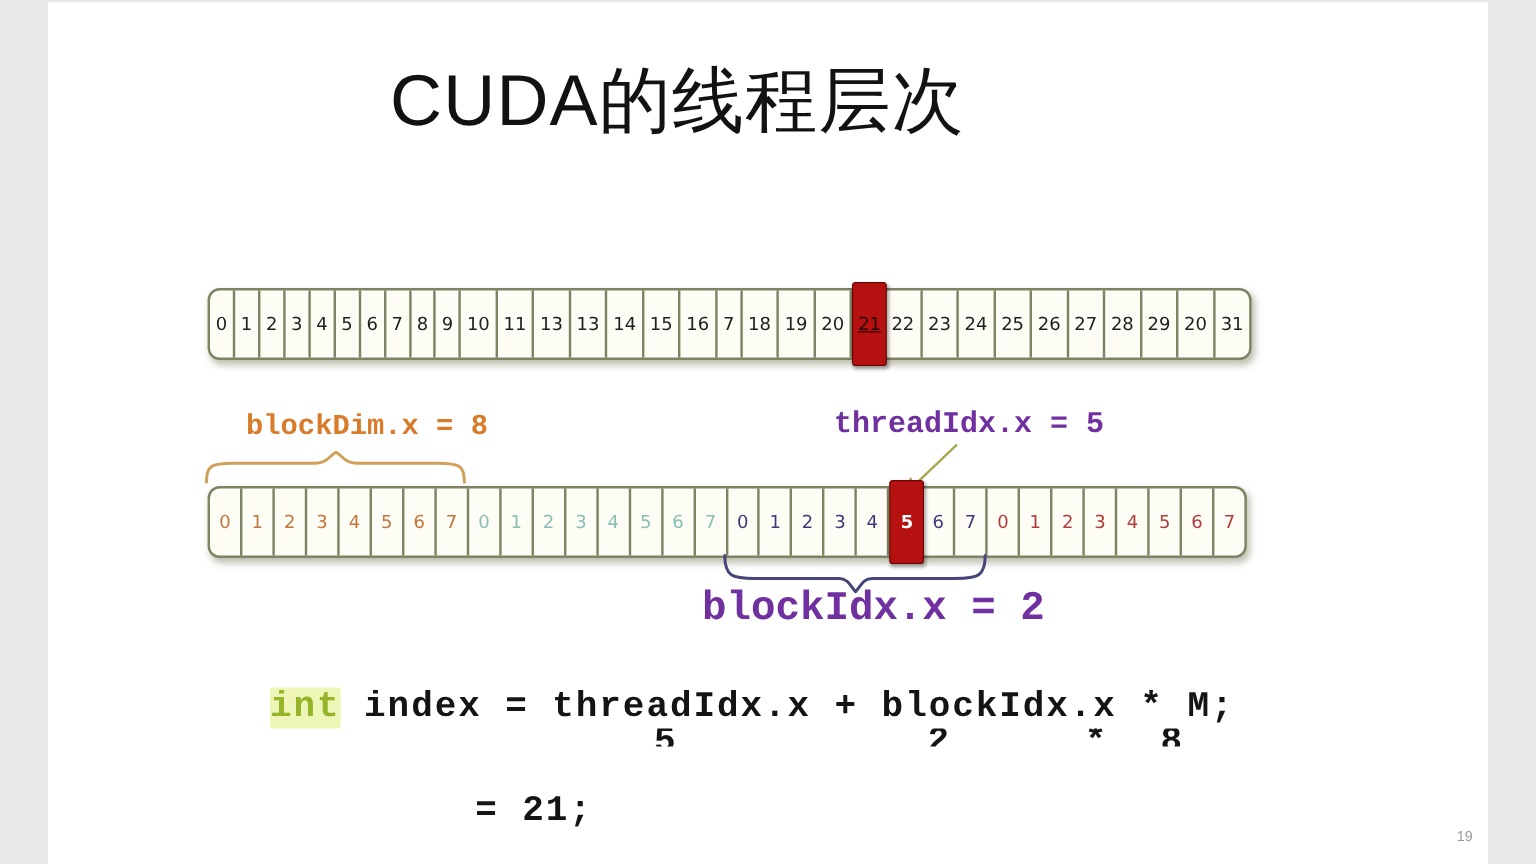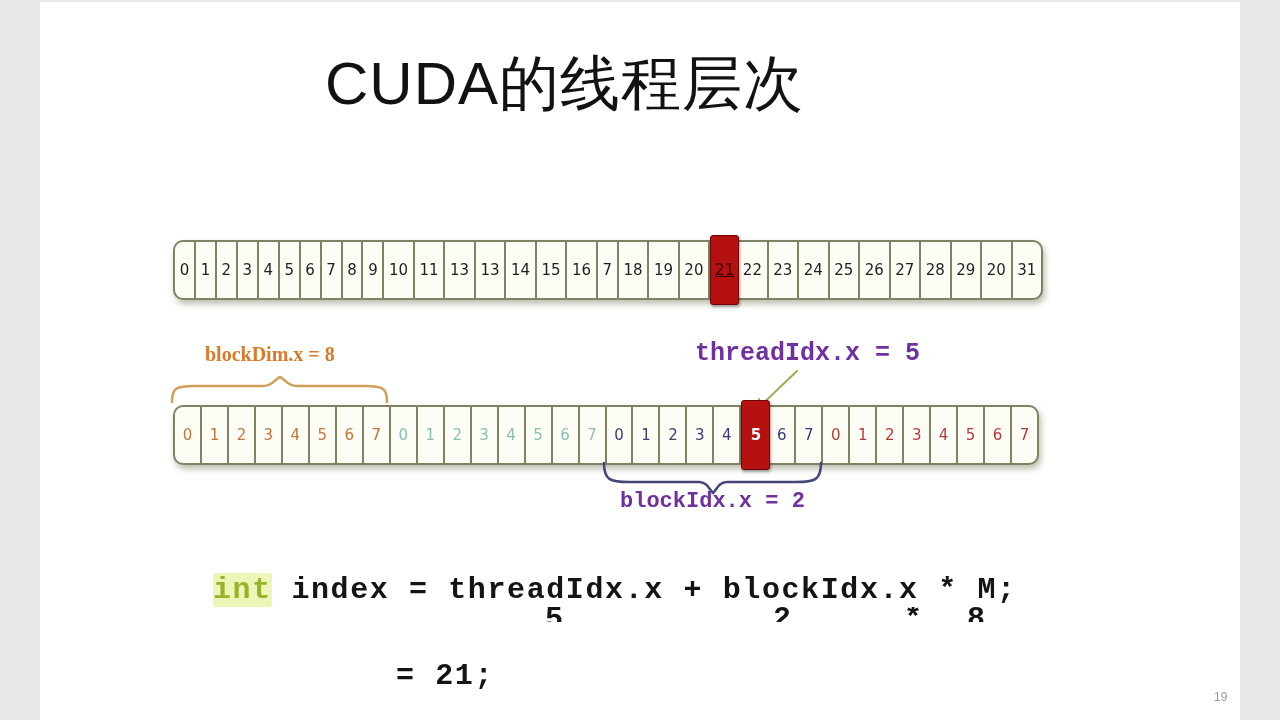--- a/index.html
+++ b/index.html
@@ -39,34 +39,34 @@
     border:1px solid #6e0505;border-radius:3px;margin-right:-1px;
     box-shadow:1px 2px 3px rgba(0,0,0,.35);
   }
   .cell.hl-dark{color:#2d0000;text-decoration:underline;}
   .cell.hl-light{color:#ffffff;font-weight:bold;}
   
   .mono-label{
     position:absolute;font-family:"Liberation Mono","DejaVu Sans Mono",monospace;
     font-weight:bold;white-space:nowrap;
   }
-  #lbl-blockdim{left:165px;top:341px;font-size:20px;color:var(--block-dim-orange);font-family:Liberation Serif, serif;}
+  #lbl-blockdim{left:165px;top:341px;font-size:24px;color:var(--block-dim-orange);}
   #lbl-threadidx{left:655px;top:337px;font-size:25px;color:var(--purple);}
-  #lbl-blockidx{left:580px;top:487px;font-size:22px;color:var(--purple);text-align:center;}
+  #lbl-blockidx{left:545px;top:487px;font-size:34px;color:var(--purple);text-align:center;}
   .brace,.arrow{position:absolute;}
   .brace path,.arrow path{fill:none;stroke-width:2.5;stroke-linecap:round;stroke-linejoin:round;}
   #brace-top path{stroke:var(--brace-tan);}
   #brace-bottom path{stroke:var(--brace-navy);}
   #arrow path{stroke:var(--arrow-olive);stroke-width:2;}
   
   .code{
     position:absolute;font-family:"Liberation Mono","DejaVu Sans Mono",monospace;
     font-weight:bold;color:#141414;white-space:pre;
   }
-  #code-line1{left:173px;top:571px;font-size:30px;letter-spacing:1.6px;}
+  #code-line1{left:185px;top:571px;font-size:30px;letter-spacing:1.6px;}
   #code-line1 .kw{
     color:var(--keyword-green);
     background:rgba(234,245,170,.85);border-radius:3px;
   }
   #code-fragments{
     position:absolute;left:0;top:605px;width:1280px;height:15px;overflow:hidden;z-index:1;
   }
   #code-fragments span{
     position:absolute;top:-5px;font-family:"Liberation Mono","DejaVu Sans Mono",monospace;
     font-weight:bold;font-size:30px;color:#141414;

